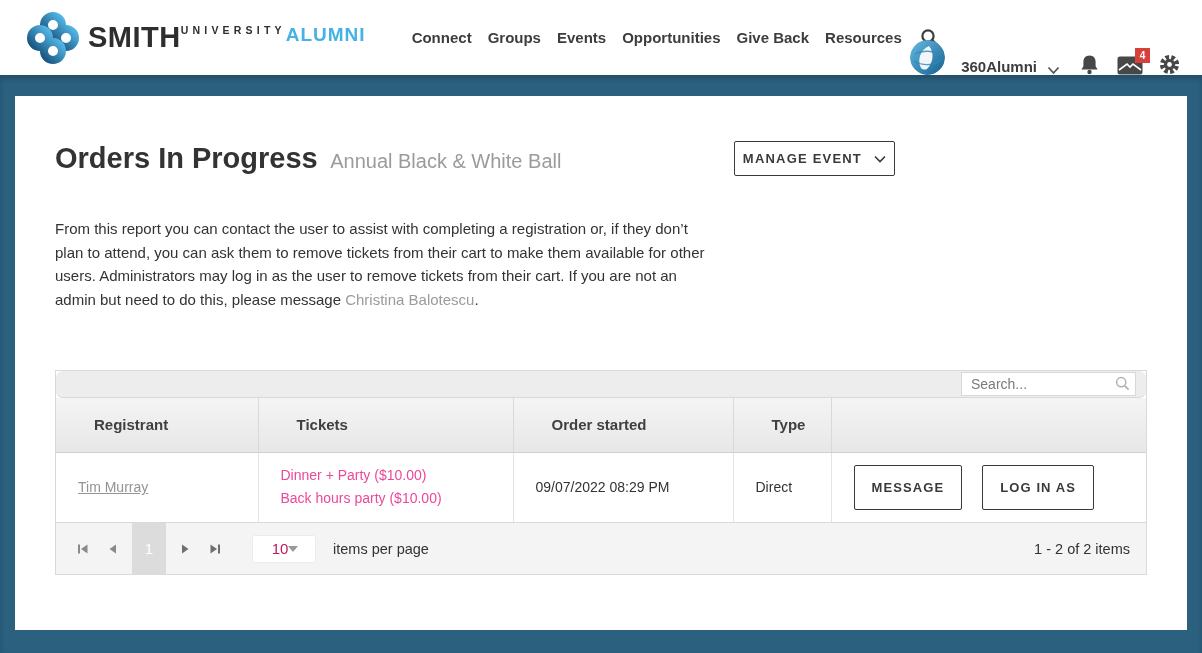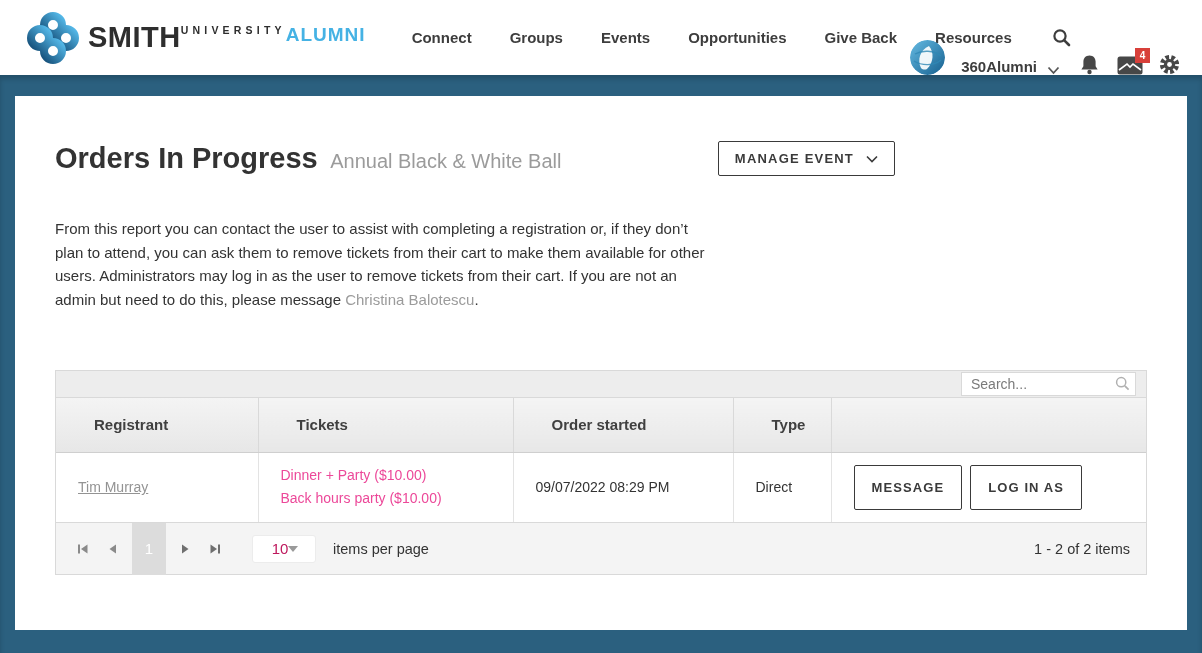--- a/index.html
+++ b/index.html
@@ -9,21 +9,21 @@
   
   .topbar { position:absolute; top:0; left:0; width:1202px; height:75px;
     background:#ffffff; display:flex; align-items:center; z-index:5; }
   .brand { display:flex; align-items:center; margin-left:27px; cursor:pointer; }
   .brand-icon { width:52px; height:52px; margin-right:9px; }
   .brand-text { display:flex; line-height:1; }
   .brand-line1 { font-size:29px; font-weight:bold; color:#2e2e2e; letter-spacing:0.5px; }
   .brand-line2 { font-size:10.5px; font-weight:bold; color:#2e2e2e; letter-spacing:4.2px; margin-top:2px; }
   .brand-line3 { font-size:19px; font-weight:bold; color:#45b2e4; letter-spacing:1px; margin-top:2px; }
 
-  .mainnav { display:flex; align-items:center; margin-left:46px; gap:38px; }
+  .mainnav { display:flex; align-items:center; margin-left:46px; gap:16px; }
   .nav-link { font-size:15px; font-weight:bold; color:#3d3d3d; cursor:pointer; white-space:nowrap; }
   .nav-search { margin-left:2px; cursor:pointer; display:flex; align-items:center; }
 
   .user-cluster { position:absolute; right:22px; top:0; height:75px;
     display:flex; align-items:flex-end; gap:14px; }
   .avatar { width:35px; height:35px; border-radius:50%; overflow:hidden; cursor:pointer; flex:none; }
   .user-name { font-size:15px; font-weight:bold; color:#3d3d3d; cursor:pointer; margin-left:2px; }
   .user-caret { cursor:pointer; display:flex; margin-left:-4px; }
   .icon-btn { position:relative; cursor:pointer; display:flex; align-items:center; }
   .mail-badge { position:absolute; top:-8px; right:-7px; min-width:15px; height:15px;
@@ -33,55 +33,55 @@
   
   .band { position:absolute; top:75px; left:0; width:1202px; height:578px;
     background:#2b607f; box-shadow:inset 0 4px 5px rgba(0,0,0,0.18); }
   .card { position:absolute; top:96px; left:15px; width:1172px; height:534px;
     background:#ffffff; }
 
   
   .title-row { position:absolute; left:40px; top:46px; width:1092px; }
   .page-title { display:inline; font-size:29px; font-weight:bold; color:#333333; }
   .page-subtitle { display:inline; font-size:20px; color:#9b9b9b; margin-left:8px; }
-  .manage-btn { position:absolute; right:252px; top:-1px; height:35px; padding:0 16px;
+  .manage-btn { position:absolute; right:252px; top:-1px; height:35px; padding:0 8px;
     background:#fff; border:1px solid #3a3a3a; border-radius:2px;
     display:flex; align-items:center; gap:12px; cursor:pointer; }
   .manage-btn span { font-size:13px; font-weight:bold; letter-spacing:1.2px; color:#3a3a3a; }
 
   
   .desc { position:absolute; left:40px; top:121px; width:662px;
     font-size:15px; line-height:23.7px; color:#333333; }
   .desc a { color:#9b9b9b; text-decoration:none; cursor:pointer; }
 
   
   .grid { position:absolute; left:40px; top:274px; width:1092px;
     border:1px solid #d9d9d9; font-size:14px; color:#333; }
   .grid-toolbar { height:27px; background:#ededed; position:relative;
-    border-bottom:1px solid #d9d9d9; }
+    border-bottom:1px solid #d9d9d9;border-radius:7px; }
   .grid-search { position:absolute; right:10px; top:1px; width:175px; height:24px;
     background:#fff; border:1px solid #d9d9d9; padding:0 26px 0 9px;
     font-size:14px; color:#333; font-family:"Liberation Sans", sans-serif; outline:none; }
   .grid-search::placeholder { color:#7a7a7a; }
   .grid-search-icon { position:absolute; right:16px; top:5px; pointer-events:auto; cursor:pointer; }
 
   .grid table { width:100%; border-collapse:collapse; table-layout:fixed; }
   .grid th { height:54px; background:linear-gradient(#f4f4f4,#e7e7e7);
     text-align:left; font-size:15px; font-weight:bold; color:#404040;
     padding-left:38px; border-left:1px solid #d9d9d9; border-bottom:1px solid #cfcfcf; }
   .grid th:first-child { border-left:none; }
   .grid td { height:70px; background:#fff; padding-left:22px;
     border-left:1px solid #e3e3e3; vertical-align:middle; }
   .grid td:first-child { border-left:none; }
   .col-registrant { width:202px; } .col-tickets { width:255px; }
   .col-order { width:220px; } .col-type { width:98px; } .col-actions { width:auto; }
 
   .registrant-link { color:#939393; text-decoration:underline; cursor:pointer; font-size:14px; }
   .ticket-line { display:block; line-height:23px; font-size:14px; color:#ec4899; }
-  .row-actions { display:flex; gap:8px; padding:0; }
+  .row-actions { display:flex; gap:20px; padding:0; }
   .action-btn { height:45px; padding:0 17px; background:#fff; border:1px solid #3a3a3a;
     border-radius:2px; font-size:13px; font-weight:bold; letter-spacing:1.1px; color:#3a3a3a;
     cursor:pointer; font-family:"Liberation Sans", sans-serif; }
 
   
   .pager { height:52px; background:#f4f4f4; border-top:1px solid #d9d9d9;
     display:flex; align-items:center; padding-left:12px; }
   .pg-btn { width:30px; height:52px; display:flex; align-items:center; justify-content:center;
     cursor:pointer; }
   .pg-current { width:34px; height:52px; background:#dcdcdc; color:#ffffff;

